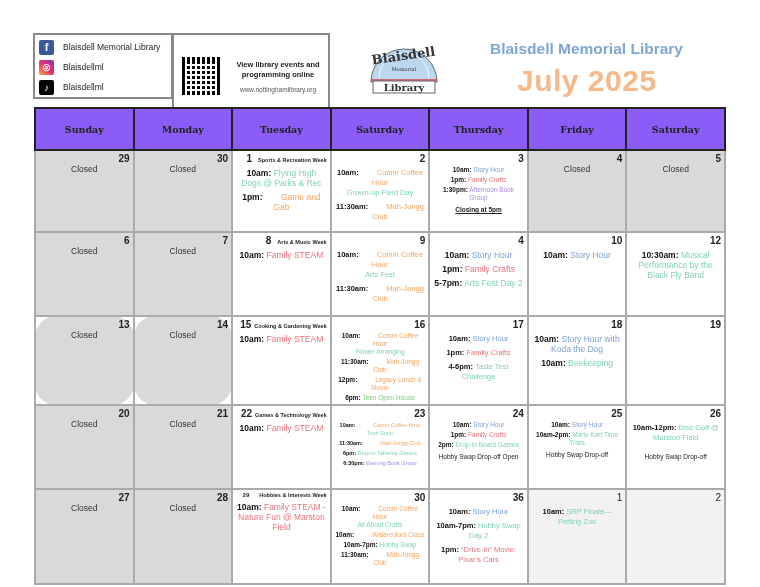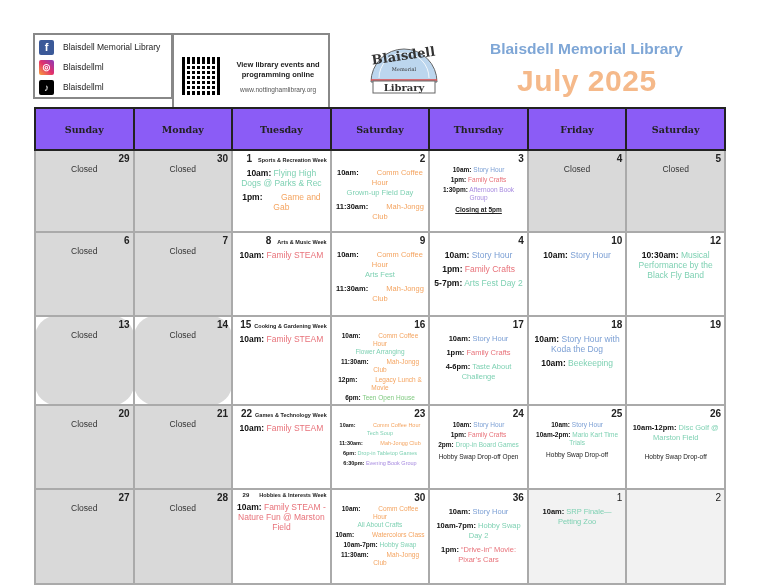--- a/index.html
+++ b/index.html
@@ -183,21 +183,21 @@
         <span class="dnum">16</span>
         <span class="ev sm"><b>10am:</b> <span class="c-orange">Comm Coffee Hour</span><br><span class="c-teal">Flower Arranging</span></span>
         <span class="ev sm"><b>11:30am:</b> <span class="c-orange">Mah-Jongg Club</span></span>
         <span class="ev sm"><b>12pm:</b> <span class="c-orange">Legacy Lunch &amp; Movie</span></span>
         <span class="ev sm"><b>6pm:</b> <span class="c-green">Teen Open House</span></span>
       </td>
       <td>
         <span class="dnum">17</span>
         <span class="ev"><b>10am:</b> <span class="c-blue">Story Hour</span></span>
         <span class="ev"><b>1pm:</b> <span class="c-red">Family Crafts</span></span>
-        <span class="ev"><b>4-6pm:</b> <span class="c-teal">Taste About Challenge</span></span>
+        <span class="ev"><b>4-6pm:</b> <span class="c-teal">Taste Test Challenge</span></span>
       </td>
       <td>
         <span class="dnum">18</span>
         <span class="ev lg"><b>10am:</b> <span class="c-blue">Story Hour with Koda the Dog</span></span>
         <span class="ev lg"><b>10am:</b> <span class="c-teal">Beekeeping</span></span>
       </td>
       <td>
         <span class="dnum">19</span>
       </td>
     </tr>

